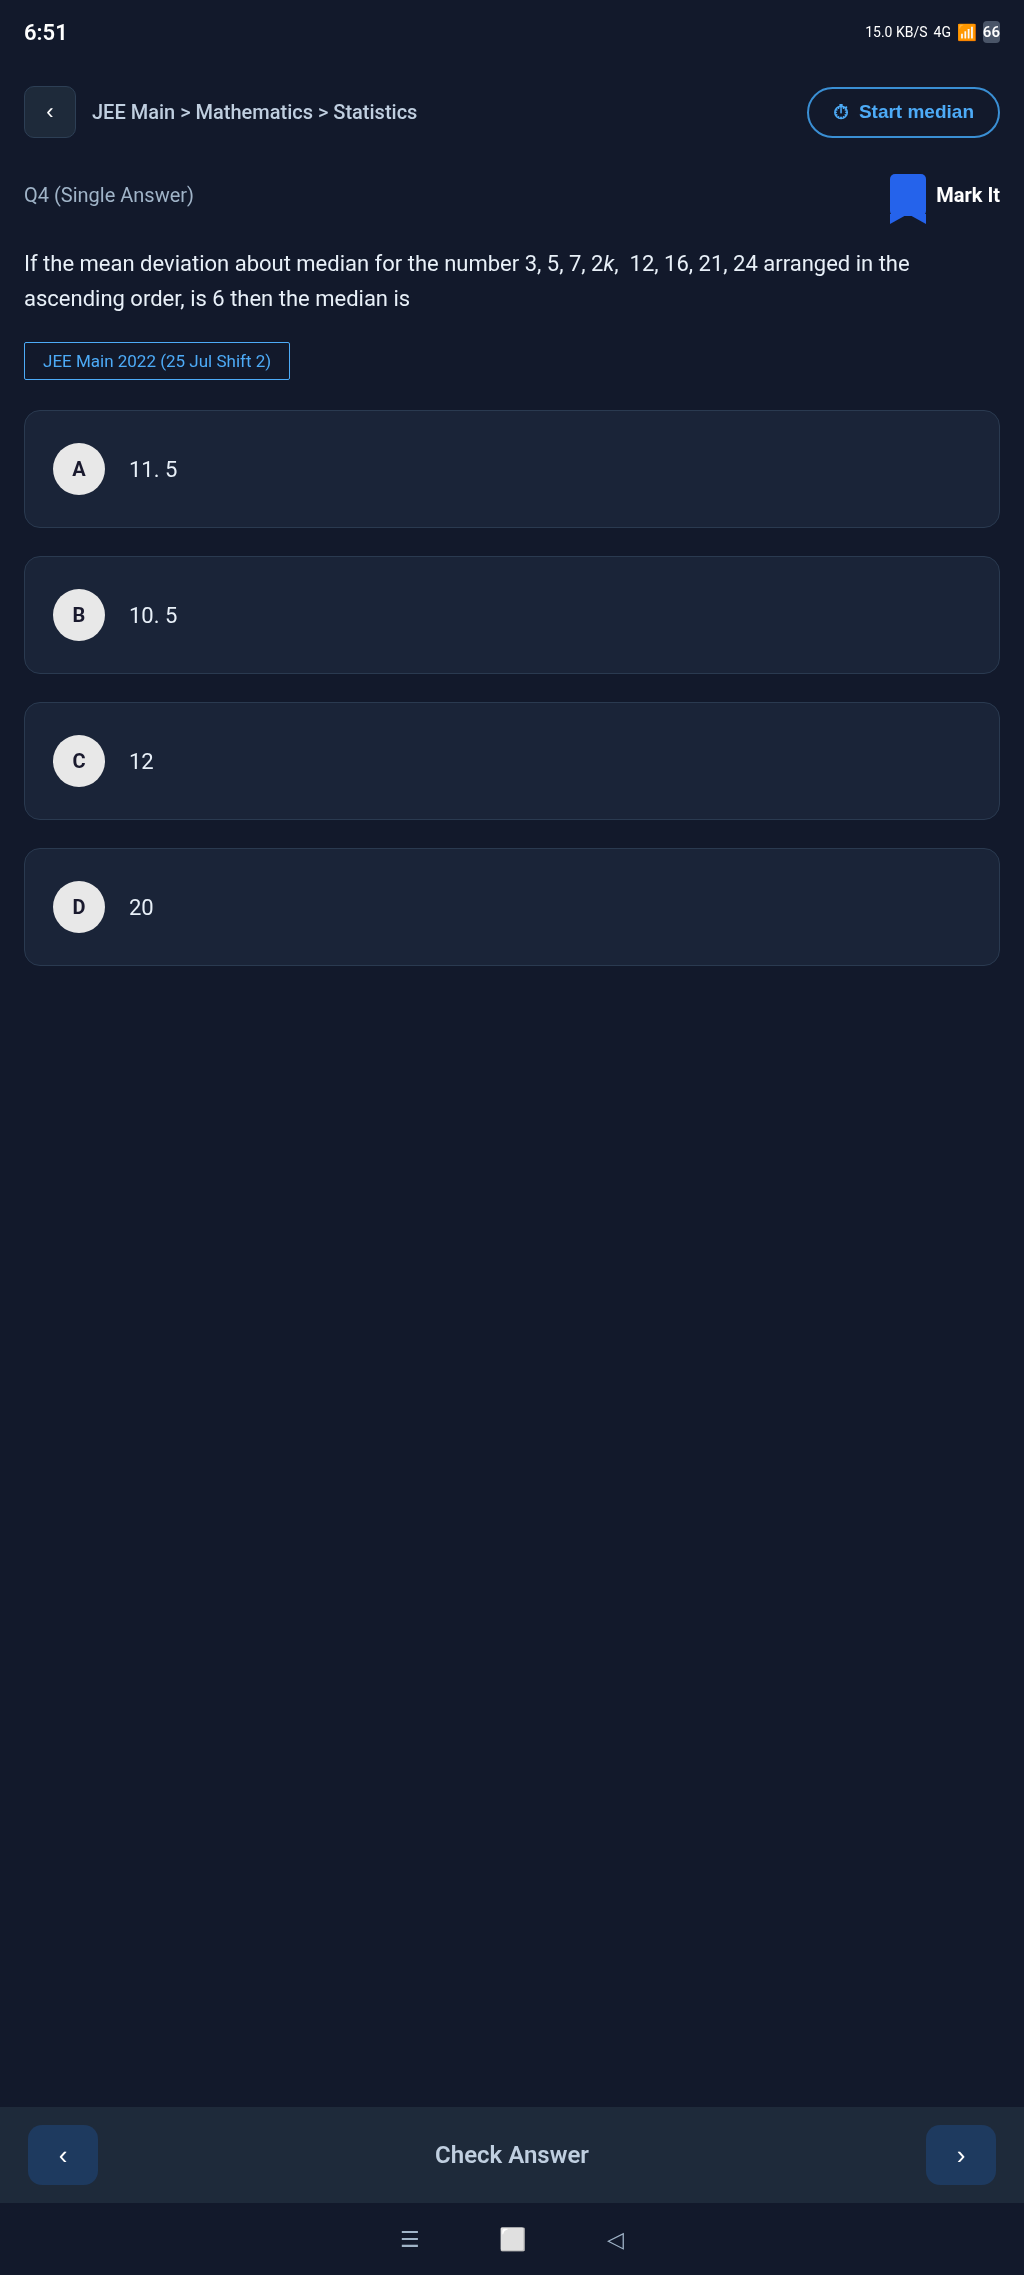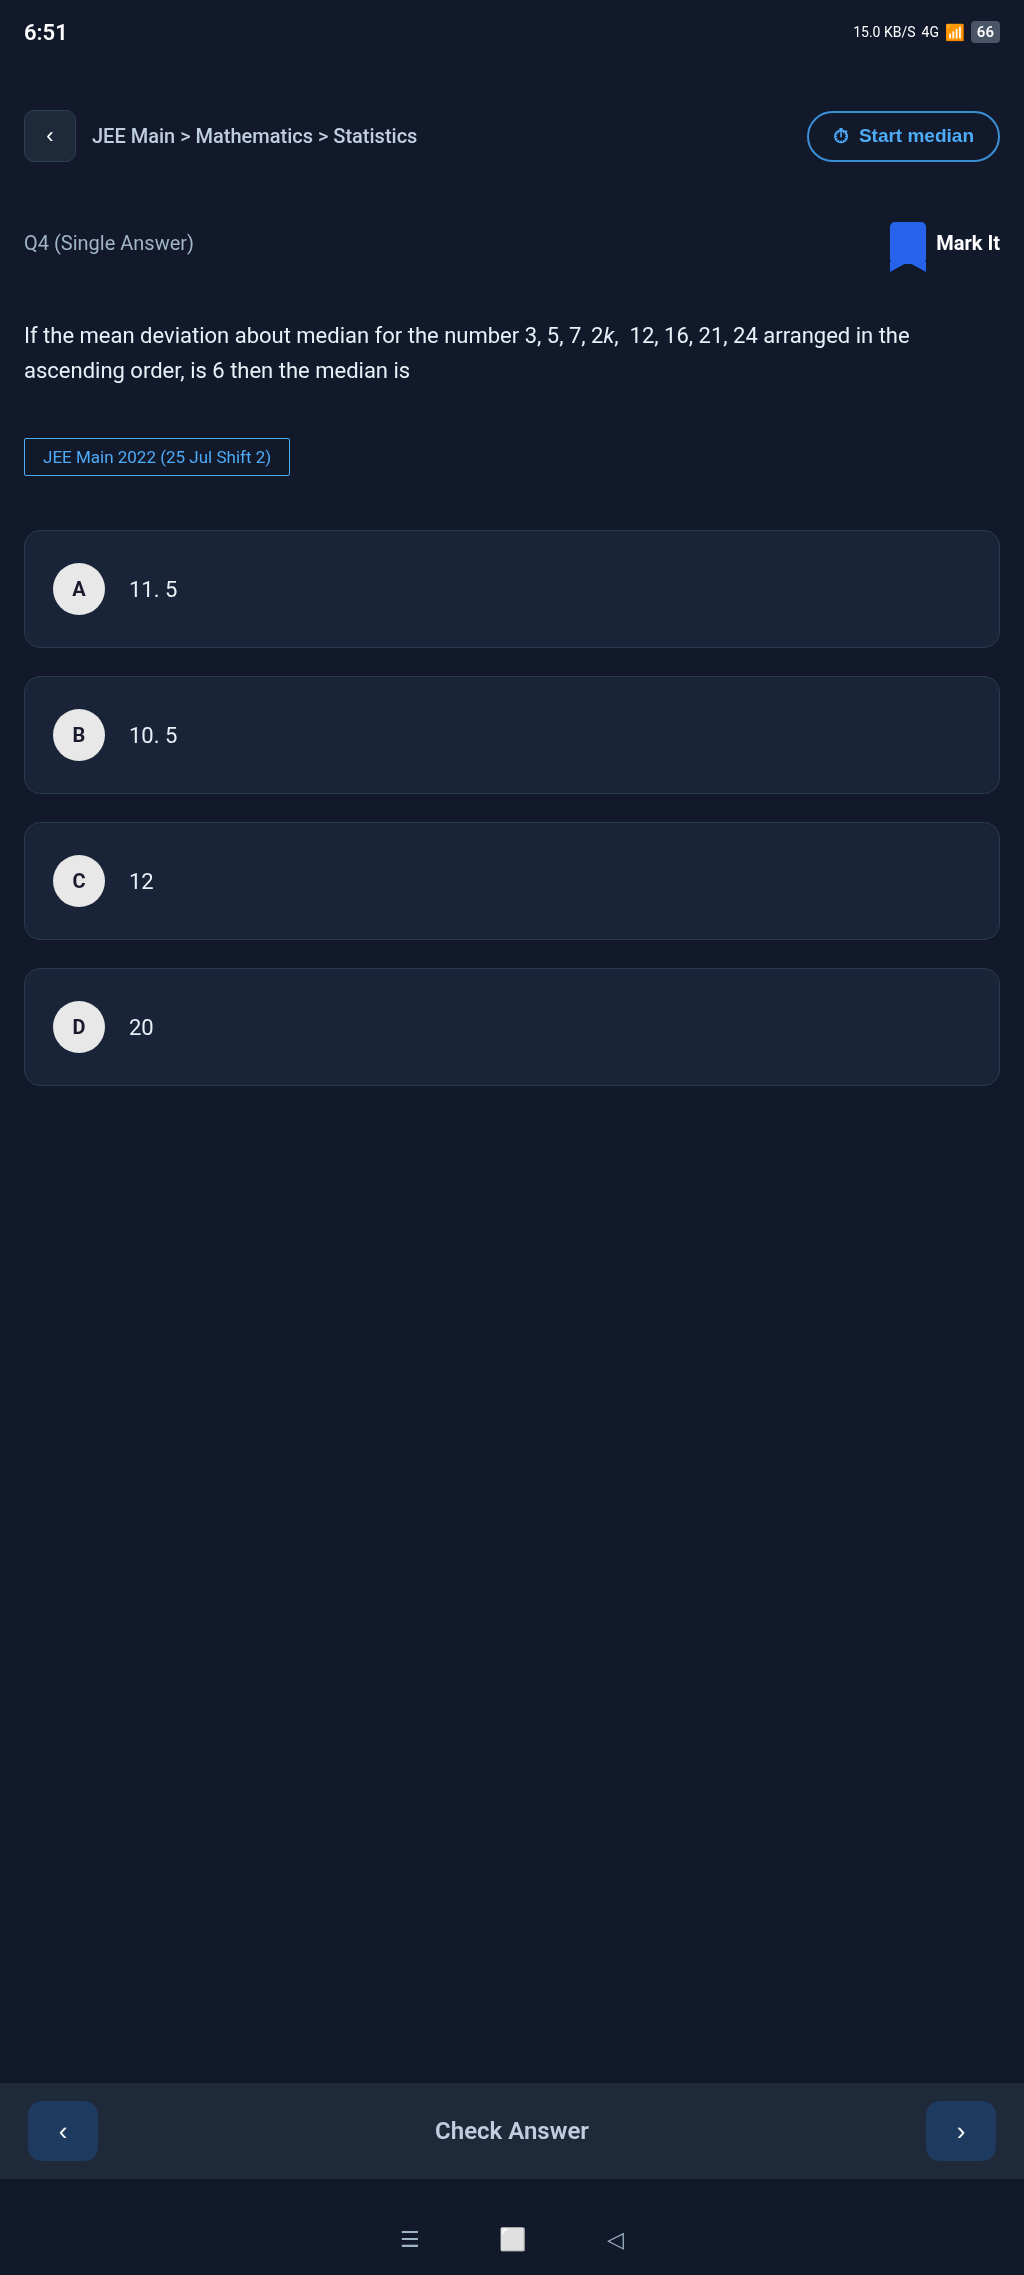--- a/index.html
+++ b/index.html
@@ -1,16 +1,16 @@
 <!DOCTYPE html>
 <html><head>
   <meta charset="utf-8">
   <meta name="viewport" content="width=device-width, initial-scale=1">
   <style>
-    * { margin: 0; padding: 0; box-sizing: border-box; gap: 24px; }
+    * { margin: 0; padding: 0; box-sizing: border-box; }
     body {
       background-color: #12192b;
       color: #ffffff;
       font-family: -apple-system, BlinkMacSystemFont, 'Segoe UI', Roboto, sans-serif;
       width: 1024px;
       min-height: 2275px;
       display: flex;
       flex-direction: column;
       position: relative;
     }
@@ -32,21 +32,21 @@
     .status-icons {
       display: flex;
       align-items: center;
       gap: 6px;
       font-size: 16px;
       color: #ffffff;
     }
     .battery-badge {
       background-color: #4a5568;
       border-radius: 4px;
-      padding: 2px 6px;
+      padding: 2px 0;
       font-size: 15px;
       font-weight: 600;
       color: #ffffff;
     }
 
     
     .nav-bar {
       display: flex;
       align-items: center;
       justify-content: space-between;

